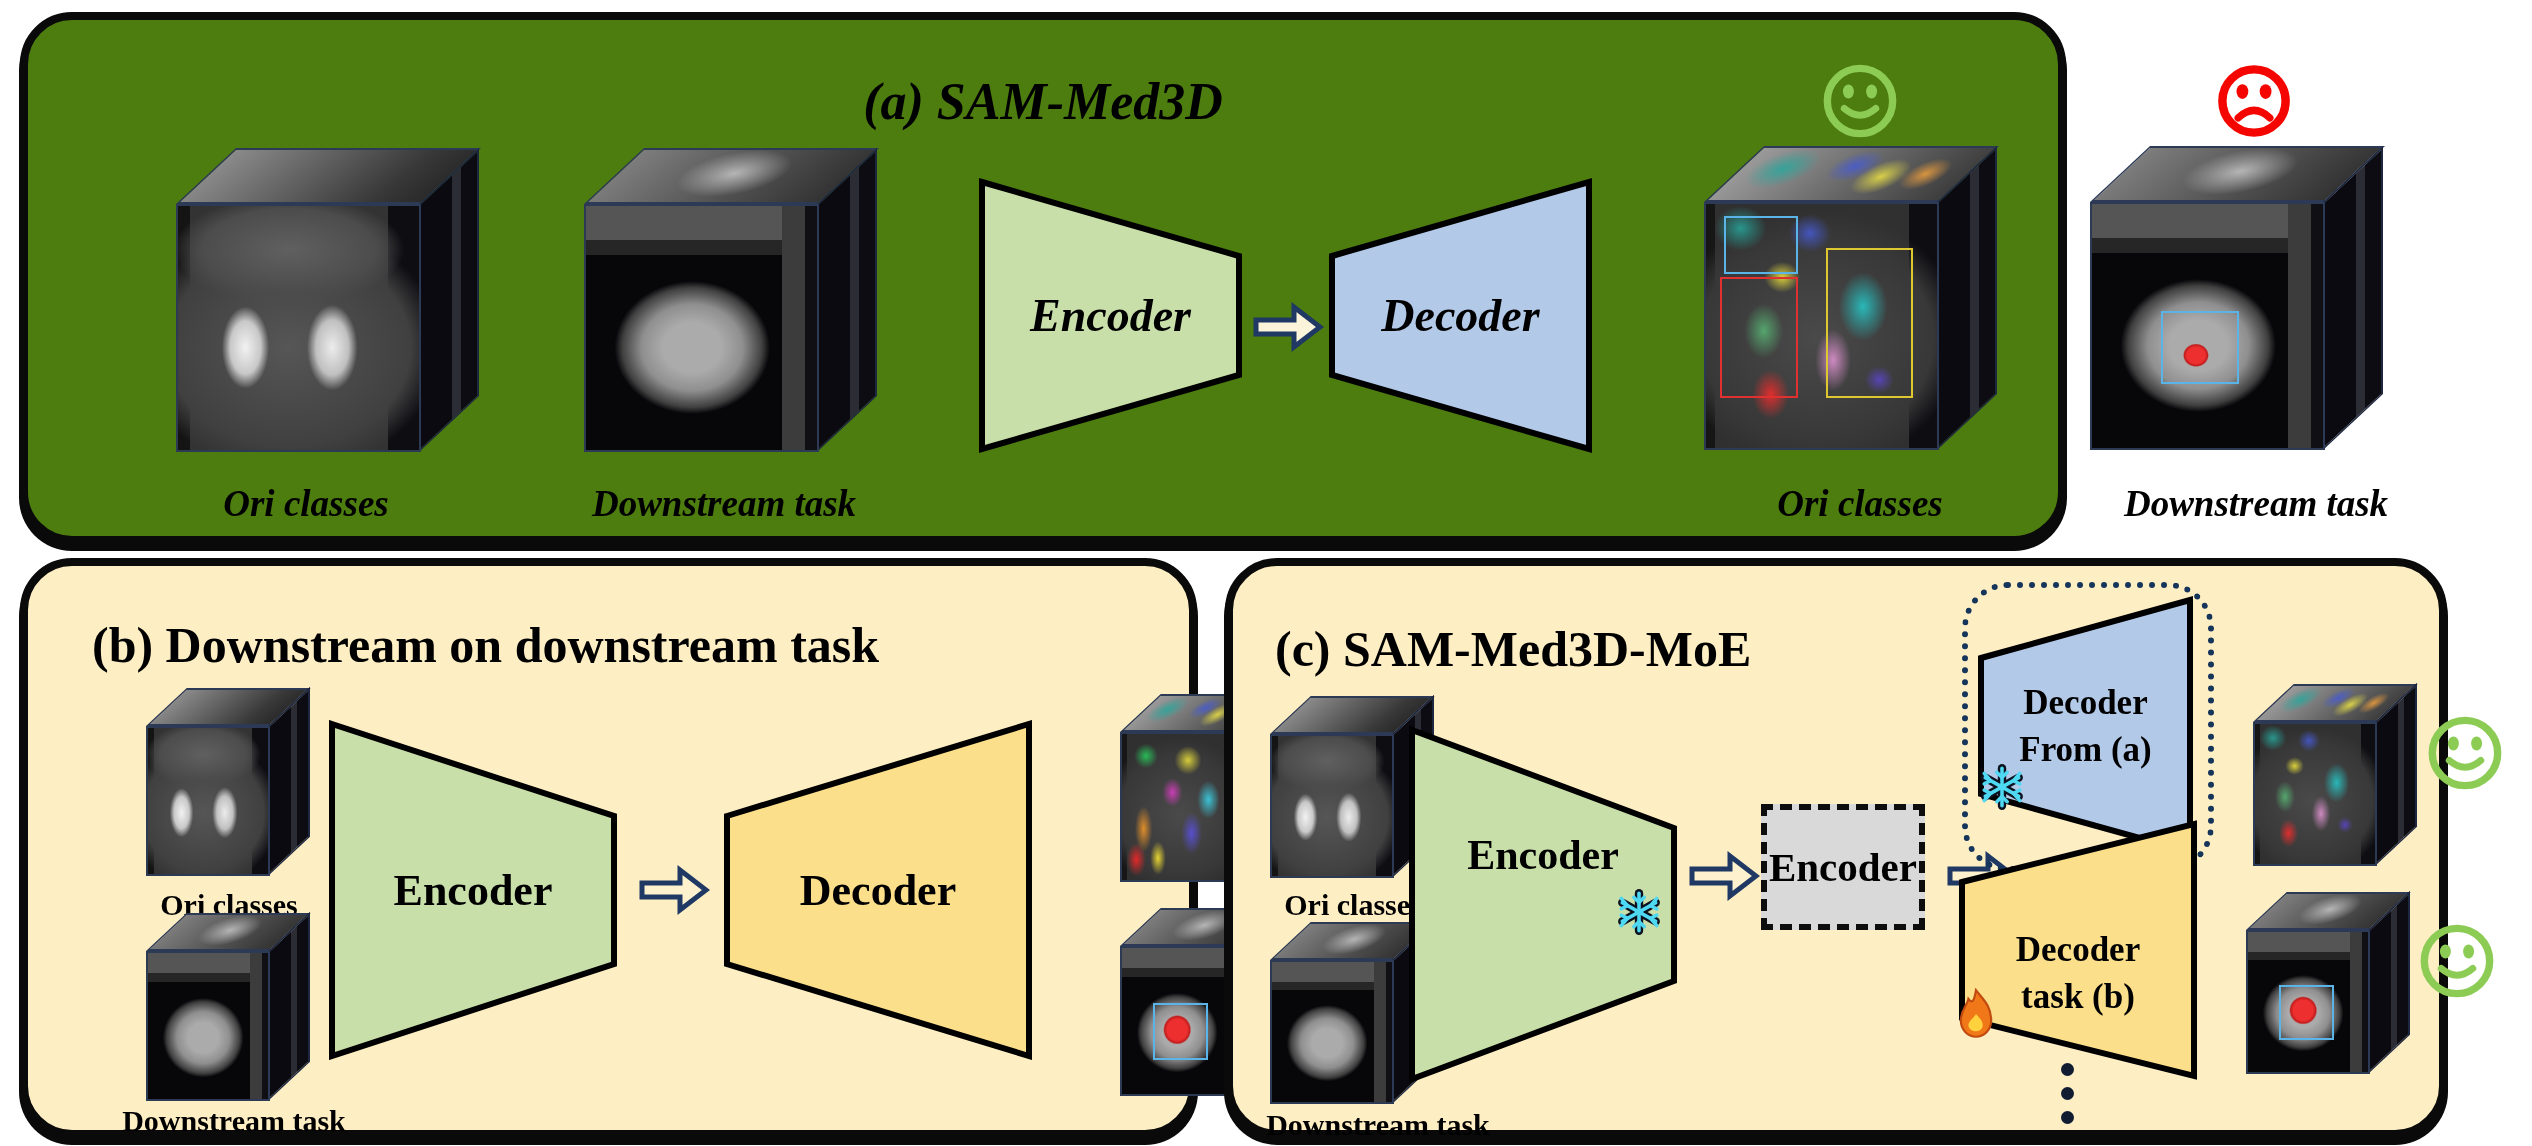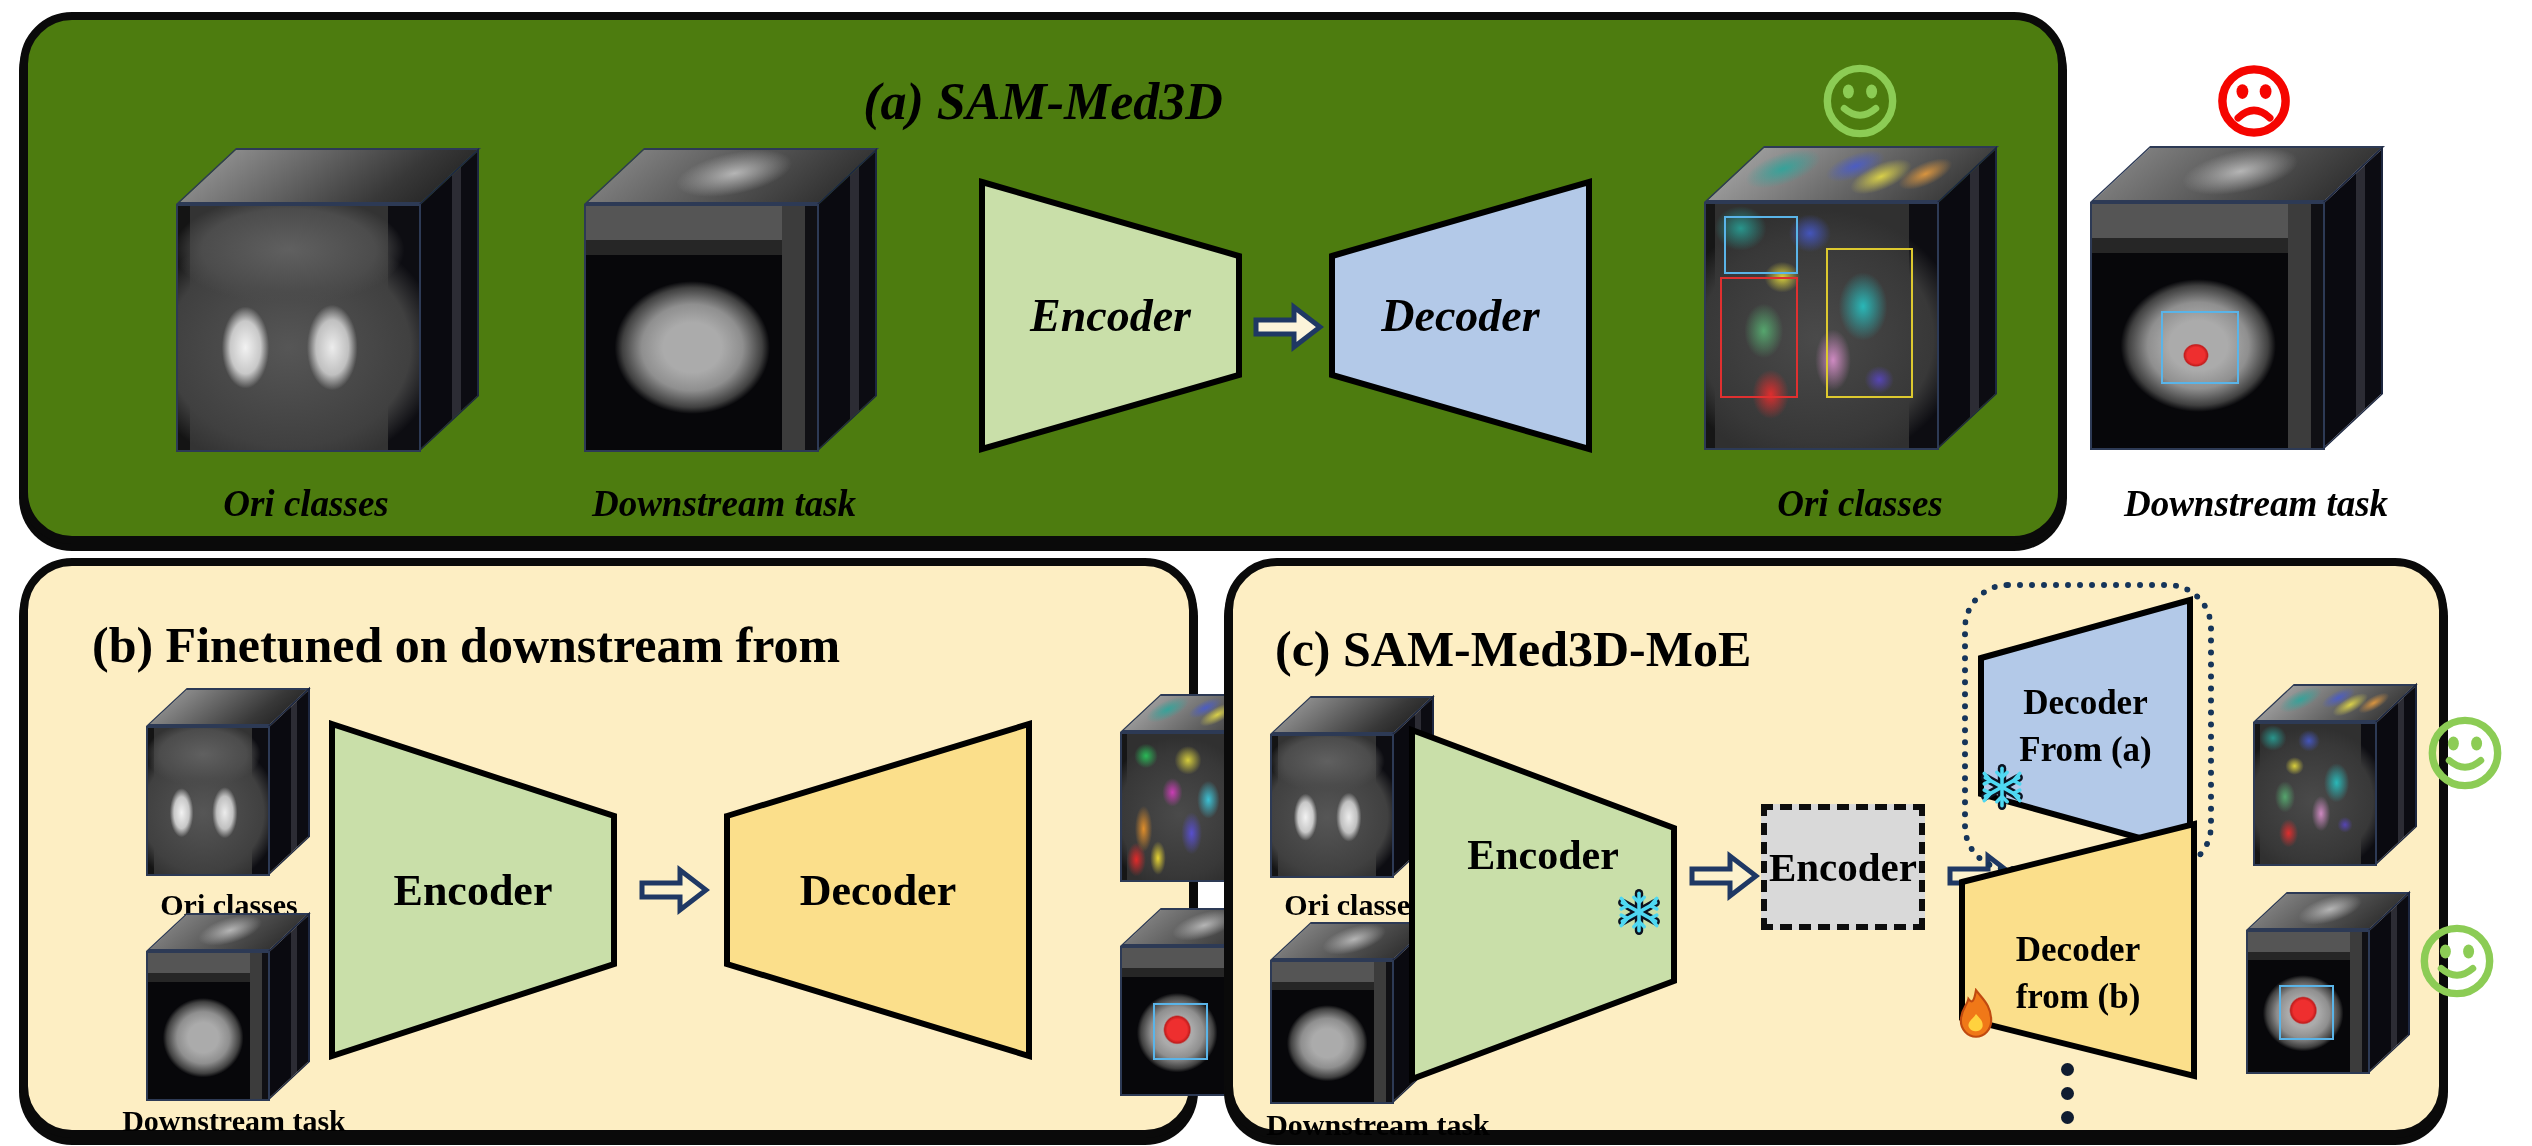--- a/index.html
+++ b/index.html
@@ -170,21 +170,21 @@
       <div class="top t-mri"></div>
       <div class="side"></div>
       <div class="front f-mrireds">
         <div class="roi roi-b" style="left:30%;top:44%;width:32%;height:28%;"></div>
       </div>
     </div>
     <div class="lbl" style="left:2028px;top:462px;width:400px;font-size:37px;">Downstream task</div>
   </div>
 
   <div class="panel" id="panel-b">
-    <div class="ptitle" style="left:64px;top:50px;font-size:50px;">(b) Finetuned on downstream from</div>
+    <div class="ptitle" style="left:64px;top:50px;font-size:50px;">(b) Downstream on downstream task</div>
 
     <div class="cube" style="left:118px;top:122px;--w:124px;--h:150px;--t:38px;--d:42px;">
       <div class="top t-ct"></div>
       <div class="side"></div>
       <div class="front f-ct"></div>
     </div>
     <div class="lbl" style="left:81px;top:322px;width:240px;font-size:30px;">Ori classes</div>
 
     <div class="cube" style="left:118px;top:347px;--w:124px;--h:150px;--t:38px;--d:42px;">
       <div class="top t-mri"></div>
@@ -338,21 +338,21 @@
         <path d="M22 44 Q37 57 52 44" fill="none" stroke="#8ccc55" stroke-width="6.5" stroke-linecap="round"></path>
         </svg>
     </div>
 
     <div class="trap" style="left:725px;top:254px;width:240px;height:260px;">
       <svg width="240" height="260" viewBox="0 0 240 260">
         <polygon points="4,62 236,4 236,256 4,198" fill="#fbdf8b" stroke="#000000" stroke-width="6"></polygon>
       </svg>
       <div class="trap-label" style="font-size:35px;line-height:47px;padding-top:45px;">
         <span>Decoder</span>
-        <span>from (b)</span>
+        <span>task (b)</span>
       </div>
       <div class="icon" style="left:-4px;top:168px;">
         <svg width="44" height="52" viewBox="0 0 40 48">
           <path d="M20 2 C26 10 34 16 34 30 A14 15 0 0 1 6 30 C6 20 12 16 13 10 C16 14 18 14 20 2 Z" fill="#f07818" stroke="#c04a10" stroke-width="2"></path>
           <path d="M20 24 C23 28 27 30 26 36 A7 7 0 0 1 13 35 C13 30 17 29 20 24 Z" fill="#ffd23e"></path>
         </svg>
       </div>
     </div>
 
     <div class="cube" style="left:1013px;top:326px;--w:124px;--h:144px;--t:38px;--d:42px;">

